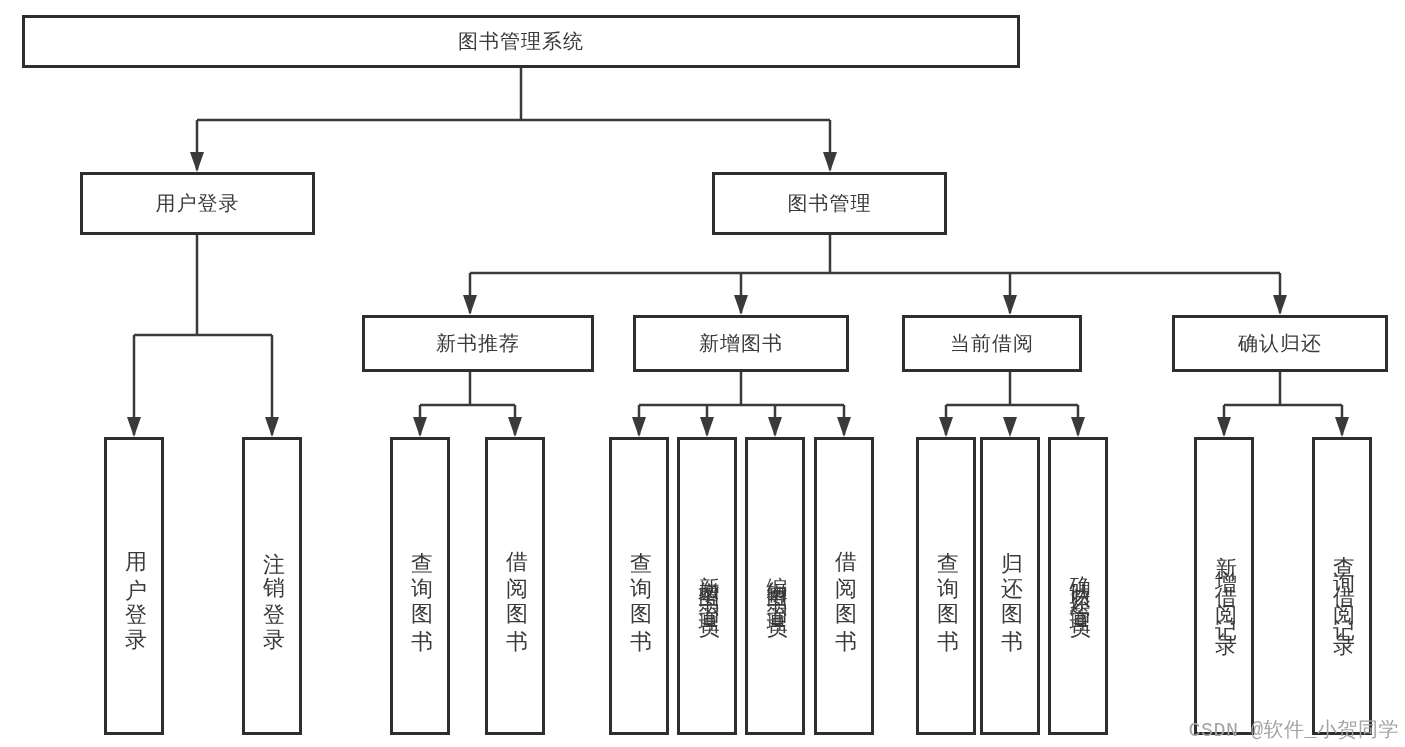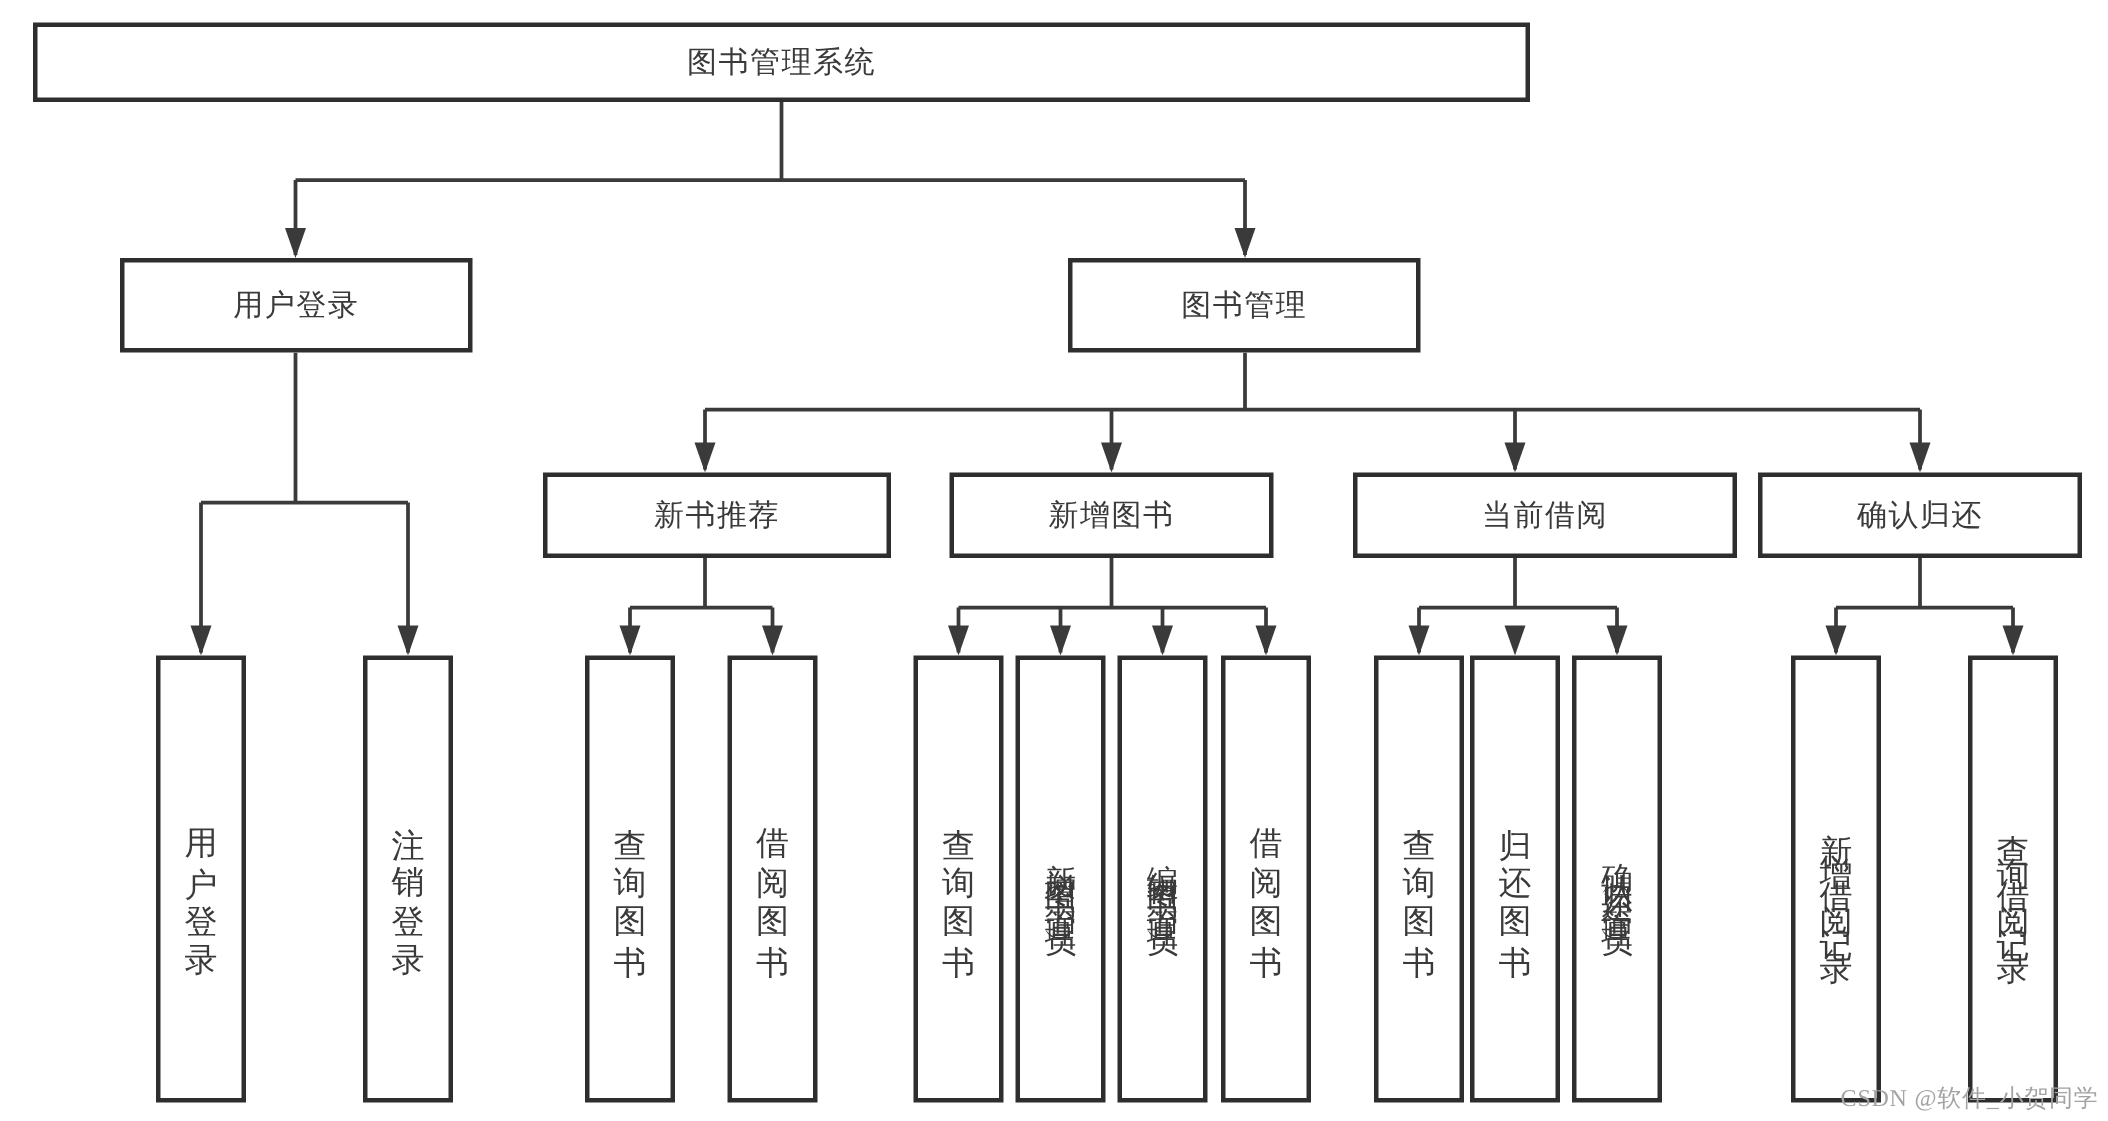--- a/index.html
+++ b/index.html
@@ -5,21 +5,21 @@
   html, body {
     margin: 0;
     padding: 0;
     background: #ffffff;
   }
   .canvas {
     position: relative;
     width: 1405px;
     height: 747px;
     background: #ffffff;
-    font-family: Liberation Serif, serif;
+    font-family: Liberation Mono, monospace;
     overflow: hidden;
   }
   .connectors {
     position: absolute;
     left: 0;
     top: 0;
     width: 1405px;
     height: 747px;
     pointer-events: none;
   }
@@ -44,21 +44,21 @@
     text-orientation: mixed;
     font-size: 22px;
   }
   .ls4 { letter-spacing: 26px; }
   .ls6 { letter-spacing: 16px; }
   .ls9 { letter-spacing: 6px; font-size: 21px; }
   .watermark {
     position: absolute;
     right: 6px;
     bottom: 4px;
-    font-size: 16px;
+    font-size: 20px;
     color: #a3a3a3;
     z-index: 3;
     letter-spacing: 0.5px;
     pointer-events: none;
   }
 </style>
 </head>
 <body>
 
 <div class="canvas">
@@ -128,21 +128,21 @@
     </g>
   </svg>
 
   <div class="node hnode" style="left:22px; top:15px; width:998px; height:53px;">图书管理系统</div>
 
   <div class="node hnode" style="left:80px; top:172px; width:235px; height:63px;">用户登录</div>
   <div class="node hnode" style="left:712px; top:172px; width:235px; height:63px;">图书管理</div>
 
   <div class="node hnode" style="left:362px; top:315px; width:232px; height:57px;">新书推荐</div>
   <div class="node hnode" style="left:633px; top:315px; width:216px; height:57px;">新增图书</div>
-  <div class="node hnode" style="left:902px; top:315px; width:256px; height:57px;">当前借阅</div>
+  <div class="node hnode" style="left:902px; top:315px; width:180px; height:57px;">当前借阅</div>
   <div class="node hnode" style="left:1172px; top:315px; width:216px; height:57px;">确认归还</div>
 
   <div class="node vnode ls4" style="left:104px; top:437px; width:60px; height:298px;">用户登录</div>
   <div class="node vnode ls4" style="left:242px; top:437px; width:60px; height:298px;">注销登录</div>
 
   <div class="node vnode ls4" style="left:390px; top:437px; width:60px; height:298px;">查询图书</div>
   <div class="node vnode ls4" style="left:485px; top:437px; width:60px; height:298px;">借阅图书</div>
 
   <div class="node vnode ls4" style="left:609px; top:437px; width:60px; height:298px;">查询图书</div>
   <div class="node vnode ls9" style="left:677px; top:437px; width:60px; height:298px;">新增图书（管理员）</div>

